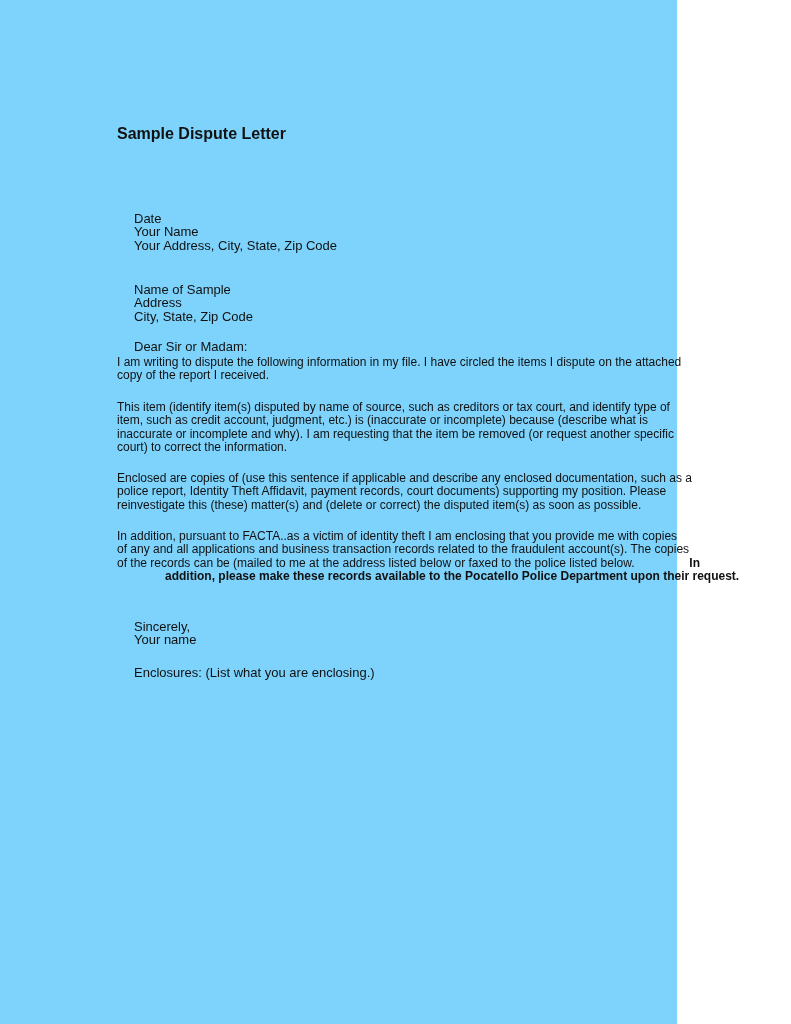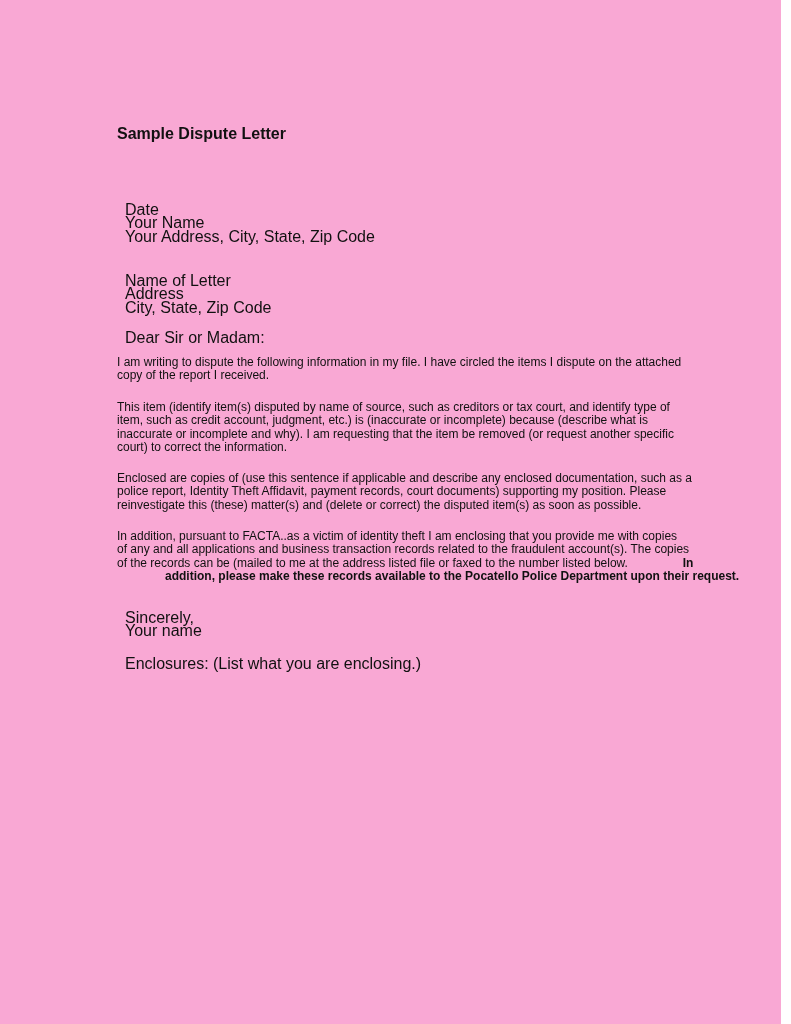--- a/index.html
+++ b/index.html
@@ -11,41 +11,41 @@
       width: 791px;
       height: 1024px;
       position: relative;
       overflow: hidden;
       font-family: "Liberation Sans", sans-serif;
       color: #111111;
     }
     .page {
       position: absolute;
       left: 0; top: 0;
-      width: 781px; height: 1024px;
-      background: #f9a8d4;
+      width: 677px; height: 1024px;
+      background: #7dd3fc;
       text-decoration: underline;
     }
     .title {
       position: absolute;
       left: 117px;
       top: 124px;
       font-size: 16px;
       font-weight: bold;
       margin: 0;
       line-height: 20px;
       color: #111;
     }
     .block {
       position: absolute;
       left: 117px;
       width: 570px;
-      font-size: 16px;
+      font-size: 13px;
       line-height: 13.4px;
-      margin: 8px;
+      margin: 17px;
     }
     .block .line { display: block; white-space: nowrap; }
     .para {
       position: absolute;
       left: 117px;
       width: 575px;
       font-size: 12px;
       line-height: 13.4px;
       margin: 0;
     }
@@ -59,21 +59,21 @@
 
   <h1 class="title">Sample Dispute Letter</h1>
 
   <div class="block" style="top:195px;">
     <span class="line">Date</span>
     <span class="line">Your Name</span>
     <span class="line">Your Address, City, State, Zip Code</span>
   </div>
 
   <div class="block" style="top:266px;">
-    <span class="line">Name of Letter</span>
+    <span class="line">Name of Sample</span>
     <span class="line">Address</span>
     <span class="line">City, State, Zip Code</span>
   </div>
 
   <div class="block" style="top:323px;">
     <span class="line">Dear Sir or Madam:</span>
   </div>
 
   <div class="para" style="top:356px;">
     <span class="line">I am writing to dispute the following information in my file. I have circled the items I dispute on the attached</span>
@@ -89,21 +89,21 @@
 
   <div class="para" style="top:472px;">
     <span class="line">Enclosed are copies of (use this sentence if applicable and describe any enclosed documentation, such as a</span>
     <span class="line">police report, Identity Theft Affidavit, payment records, court documents) supporting my position. Please</span>
     <span class="line">reinvestigate this (these) matter(s) and (delete or correct) the disputed item(s) as soon as possible.</span>
   </div>
 
   <div class="para" style="top:530px;">
     <span class="line">In addition, pursuant to FACTA..as a victim of identity theft I am enclosing that you provide me with copies</span>
     <span class="line">of any and all applications and business transaction records related to the fraudulent account(s).  The copies</span>
-    <span class="line"><span style="white-space:pre;">of the records can be (mailed to me at the address listed file or faxed to the number listed below.  </span><span class="bold">In</span></span>
+    <span class="line"><span style="white-space:pre;">of the records can be (mailed to me at the address listed below or faxed to the police listed below.  </span><span class="bold">In</span></span>
     <span class="line bold">addition, please make these records available to the Pocatello Police Department upon their request.</span>
   </div>
 
   <div class="block" style="top:603px;">
     <span class="line">Sincerely,</span>
     <span class="line">Your name</span>
   </div>
 
   <div class="block" style="top:649px;">
     <span class="line">Enclosures: (List what you are enclosing.)</span>

